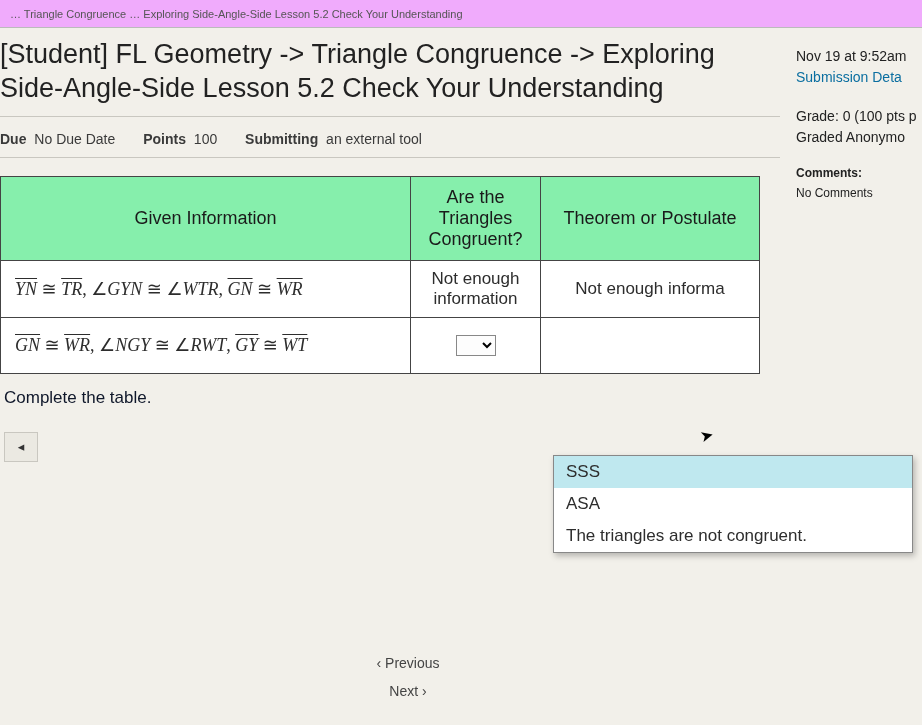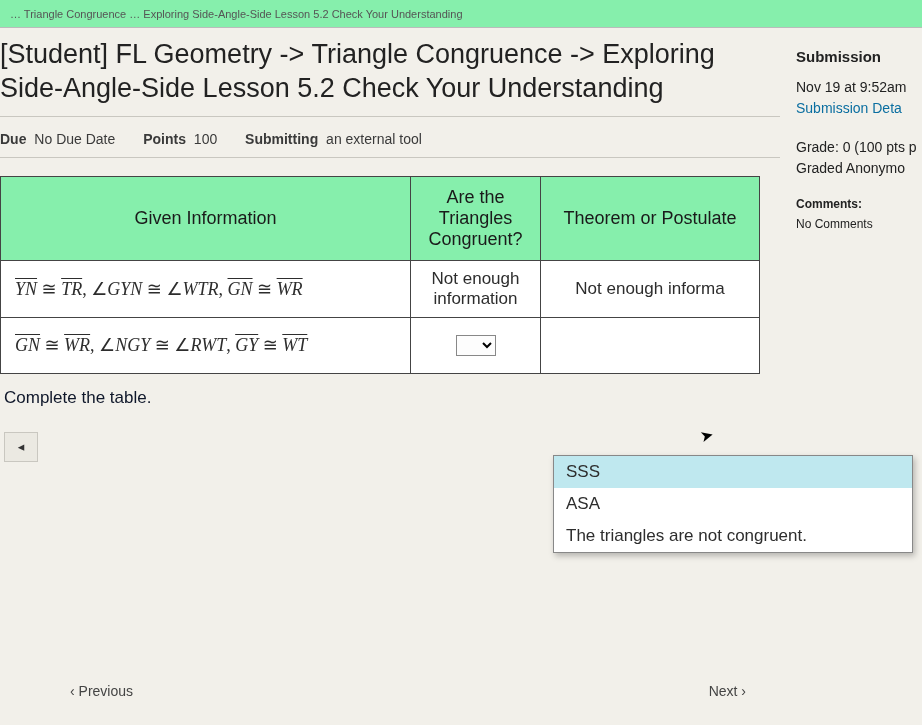--- a/index.html
+++ b/index.html
@@ -9,21 +9,21 @@
     font-family: "Helvetica Neue", Arial, sans-serif;
     background: #f2f0ea;
     color: #2d2d2d;
     width: 922px;
     height: 725px;
     overflow: hidden;
     position: relative;
   }
   .top-crop {
     height: 28px;
-    background: #86efac;
+    background: #f0abfc;
     border-bottom: 1px solid #bbb;
     font-size: 11px;
     color: #555;
     padding: 8px 10px 0 10px;
     white-space: nowrap;
     overflow: hidden;
   }
   .main-layout {
     display: flex;
     width: 100%;
@@ -124,20 +124,21 @@
   }
   .bottom-nav {
     position: absolute;
     bottom: 20px;
     left: 8px;
     width: 780px;
     display: flex;
     justify-content: space-between;
     align-items: center;
     padding: 0 30px 0 50px;
+    flex-direction: column;
   }
   .bottom-nav .prev, .bottom-nav .next {
     font-size: 14px;
     color: #444;
     padding: 6px 12px;
     cursor: pointer;
   }
   .bottom-nav .prev::before { content: "\2039  "; }
   .bottom-nav .next::after { content: "  \203A"; }
 
@@ -231,21 +232,20 @@
 
     <div class="nav-back">◂</div>
 
     <div class="bottom-nav">
       <span class="prev">Previous</span>
       <span class="next">Next</span>
     </div>
   </div>
 
   <div class="sidebar">
-    <div class="sub-head">Submission</div>
     <div>Nov 19 at 9:52am</div>
     <div class="link">Submission Deta</div>
     <div style="margin-top:18px">Grade: 0 (100 pts p</div>
     <div>Graded Anonymo</div>
     <div class="small"><b>Comments:</b></div>
     <div class="small" style="margin-top:2px">No Comments</div>
   </div>
 
 </div>
 

